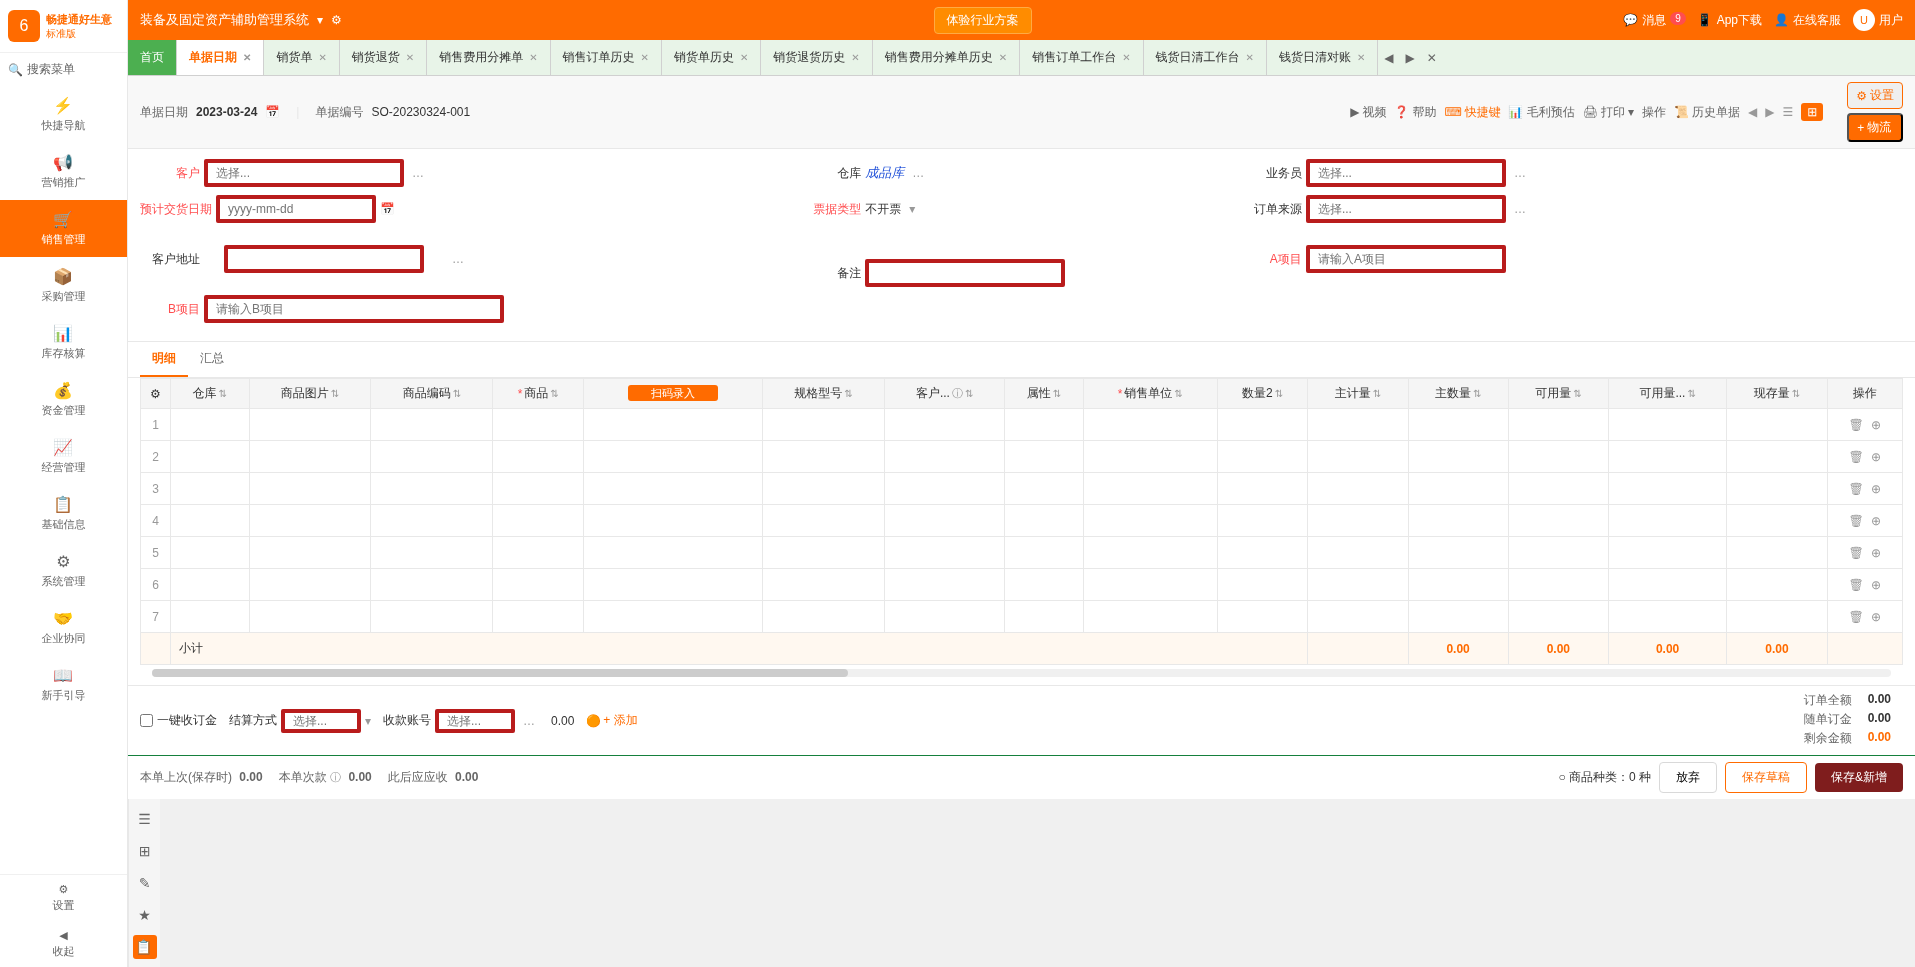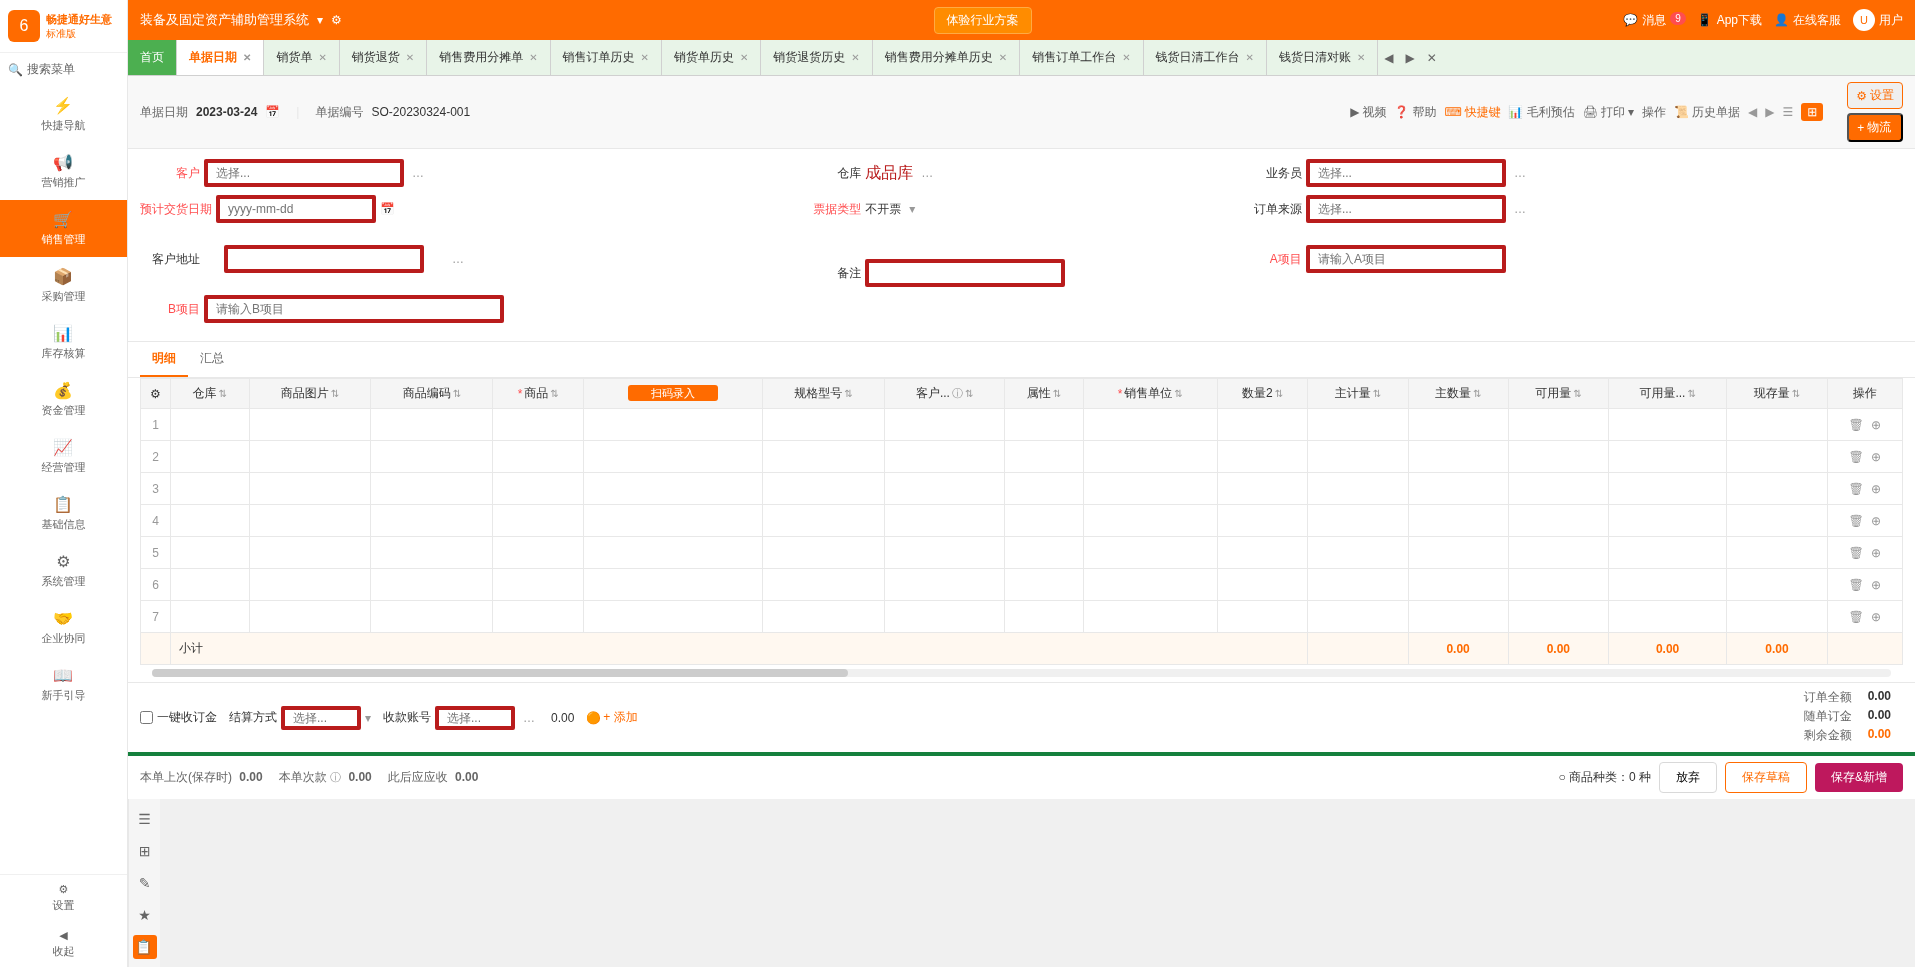--- a/index.html
+++ b/index.html
@@ -82,31 +82,31 @@
     .summary-row .label { color: #333; font-weight: normal; text-align: left; padding-left: 8px; font-family: Liberation Serif, serif; }
     
     
     .footer-bar { padding: 6px 12px; border-top: 1px solid #e8e8e8; background: #fff; display: flex; align-items: center; gap: 12px; flex-shrink: 0; font-size: 12px; }
     .footer-checkbox { display: flex; align-items: center; gap: 4px; }
     .footer-select-wrap { display: flex; align-items: center; gap: 4px; }
     .footer-amount { display: flex; align-items: center; gap: 4px; }
     .footer-add-btn { color: #ff6b00; cursor: pointer; display: flex; align-items: center; gap: 2px; }
     
     
-    .bottom-bar { padding: 6px 12px; border-top: 4px solid #15803d; background: #fff; display: flex; align-items: center; flex-shrink: 0; }
+    .bottom-bar { padding: 6px 12px; border-top: 1px solid #15803d; background: #fff; display: flex; align-items: center; flex-shrink: 0; }
     .bottom-info { display: flex; align-items: center; gap: 16px; font-size: 12px; color: #666; }
     .bottom-right { margin-left: auto; display: flex; align-items: center; gap: 8px; }
     .order-summary { text-align: right; font-size: 12px; margin-right: 12px; }
     .order-summary-row { display: flex; justify-content: space-between; gap: 16px; margin-bottom: 2px; }
     .summary-label { color: #666; }
     .summary-value { color: #333; font-weight: bold; }
     .summary-value.orange { color: #ff6b00; }
     .btn-discard { padding: 6px 16px; border: 1px solid #d9d9d9; background: white; border-radius: 4px; font-size: 12px; cursor: pointer; }
     .btn-save-draft { padding: 6px 16px; border: 1px solid #ff6b00; color: #ff6b00; background: white; border-radius: 4px; font-size: 12px; cursor: pointer; }
-    .btn-save-new { padding: 6px 16px; background: #be185d; color: white; border-radius: 4px; font-size: 12px; cursor: pointer; border: none; }
+    .btn-save-new { padding: 6px 16px; background: #7f1d1d; color: white; border-radius: 4px; font-size: 12px; cursor: pointer; border: none; }
     
     
     .right-panel { width: 32px; background: #f5f5f5; border-left: 1px solid #e8e8e8; display: flex; flex-direction: column; align-items: center; padding: 8px 0; gap: 8px; flex-shrink: 0; }
     .right-panel-btn { width: 24px; height: 24px; display: flex; align-items: center; justify-content: center; cursor: pointer; color: #666; font-size: 14px; border-radius: 3px; }
     .right-panel-btn.orange-bg { background: #ff6b00; color: white; }
     
     
     .scroll-bar { padding: 4px 12px; }
     .scroll-track { height: 8px; background: #f0f0f0; border-radius: 4px; }
     .scroll-thumb { height: 8px; width: 40%; background: #ccc; border-radius: 4px; }
@@ -334,21 +334,21 @@
       <div class="form-body">
 
         <div class="form-row">
           <div class="form-field" style="flex:1.5;">
             <span class="form-label required-star">客户</span>
             <input class="form-input" placeholder="选择..." style="max-width: 200px;">
             <span class="ellipsis-btn">…</span>
           </div>
           <div class="form-field" style="flex:1;">
             <span class="form-label">仓库</span>
-            <span style="color:#b91c1c;font-size:16px;">成品库</span>
+            <span style="color:#1d4ed8;font-size:13px;font-style:italic;">成品库</span>
             <span class="ellipsis-btn">…</span>
           </div>
           <div class="form-field" style="flex:1.5;">
             <span class="form-label">业务员</span>
             <input class="form-input" placeholder="选择..." style="max-width: 200px;">
             <span class="ellipsis-btn">…</span>
           </div>
         </div>
 
         <div class="form-row">

